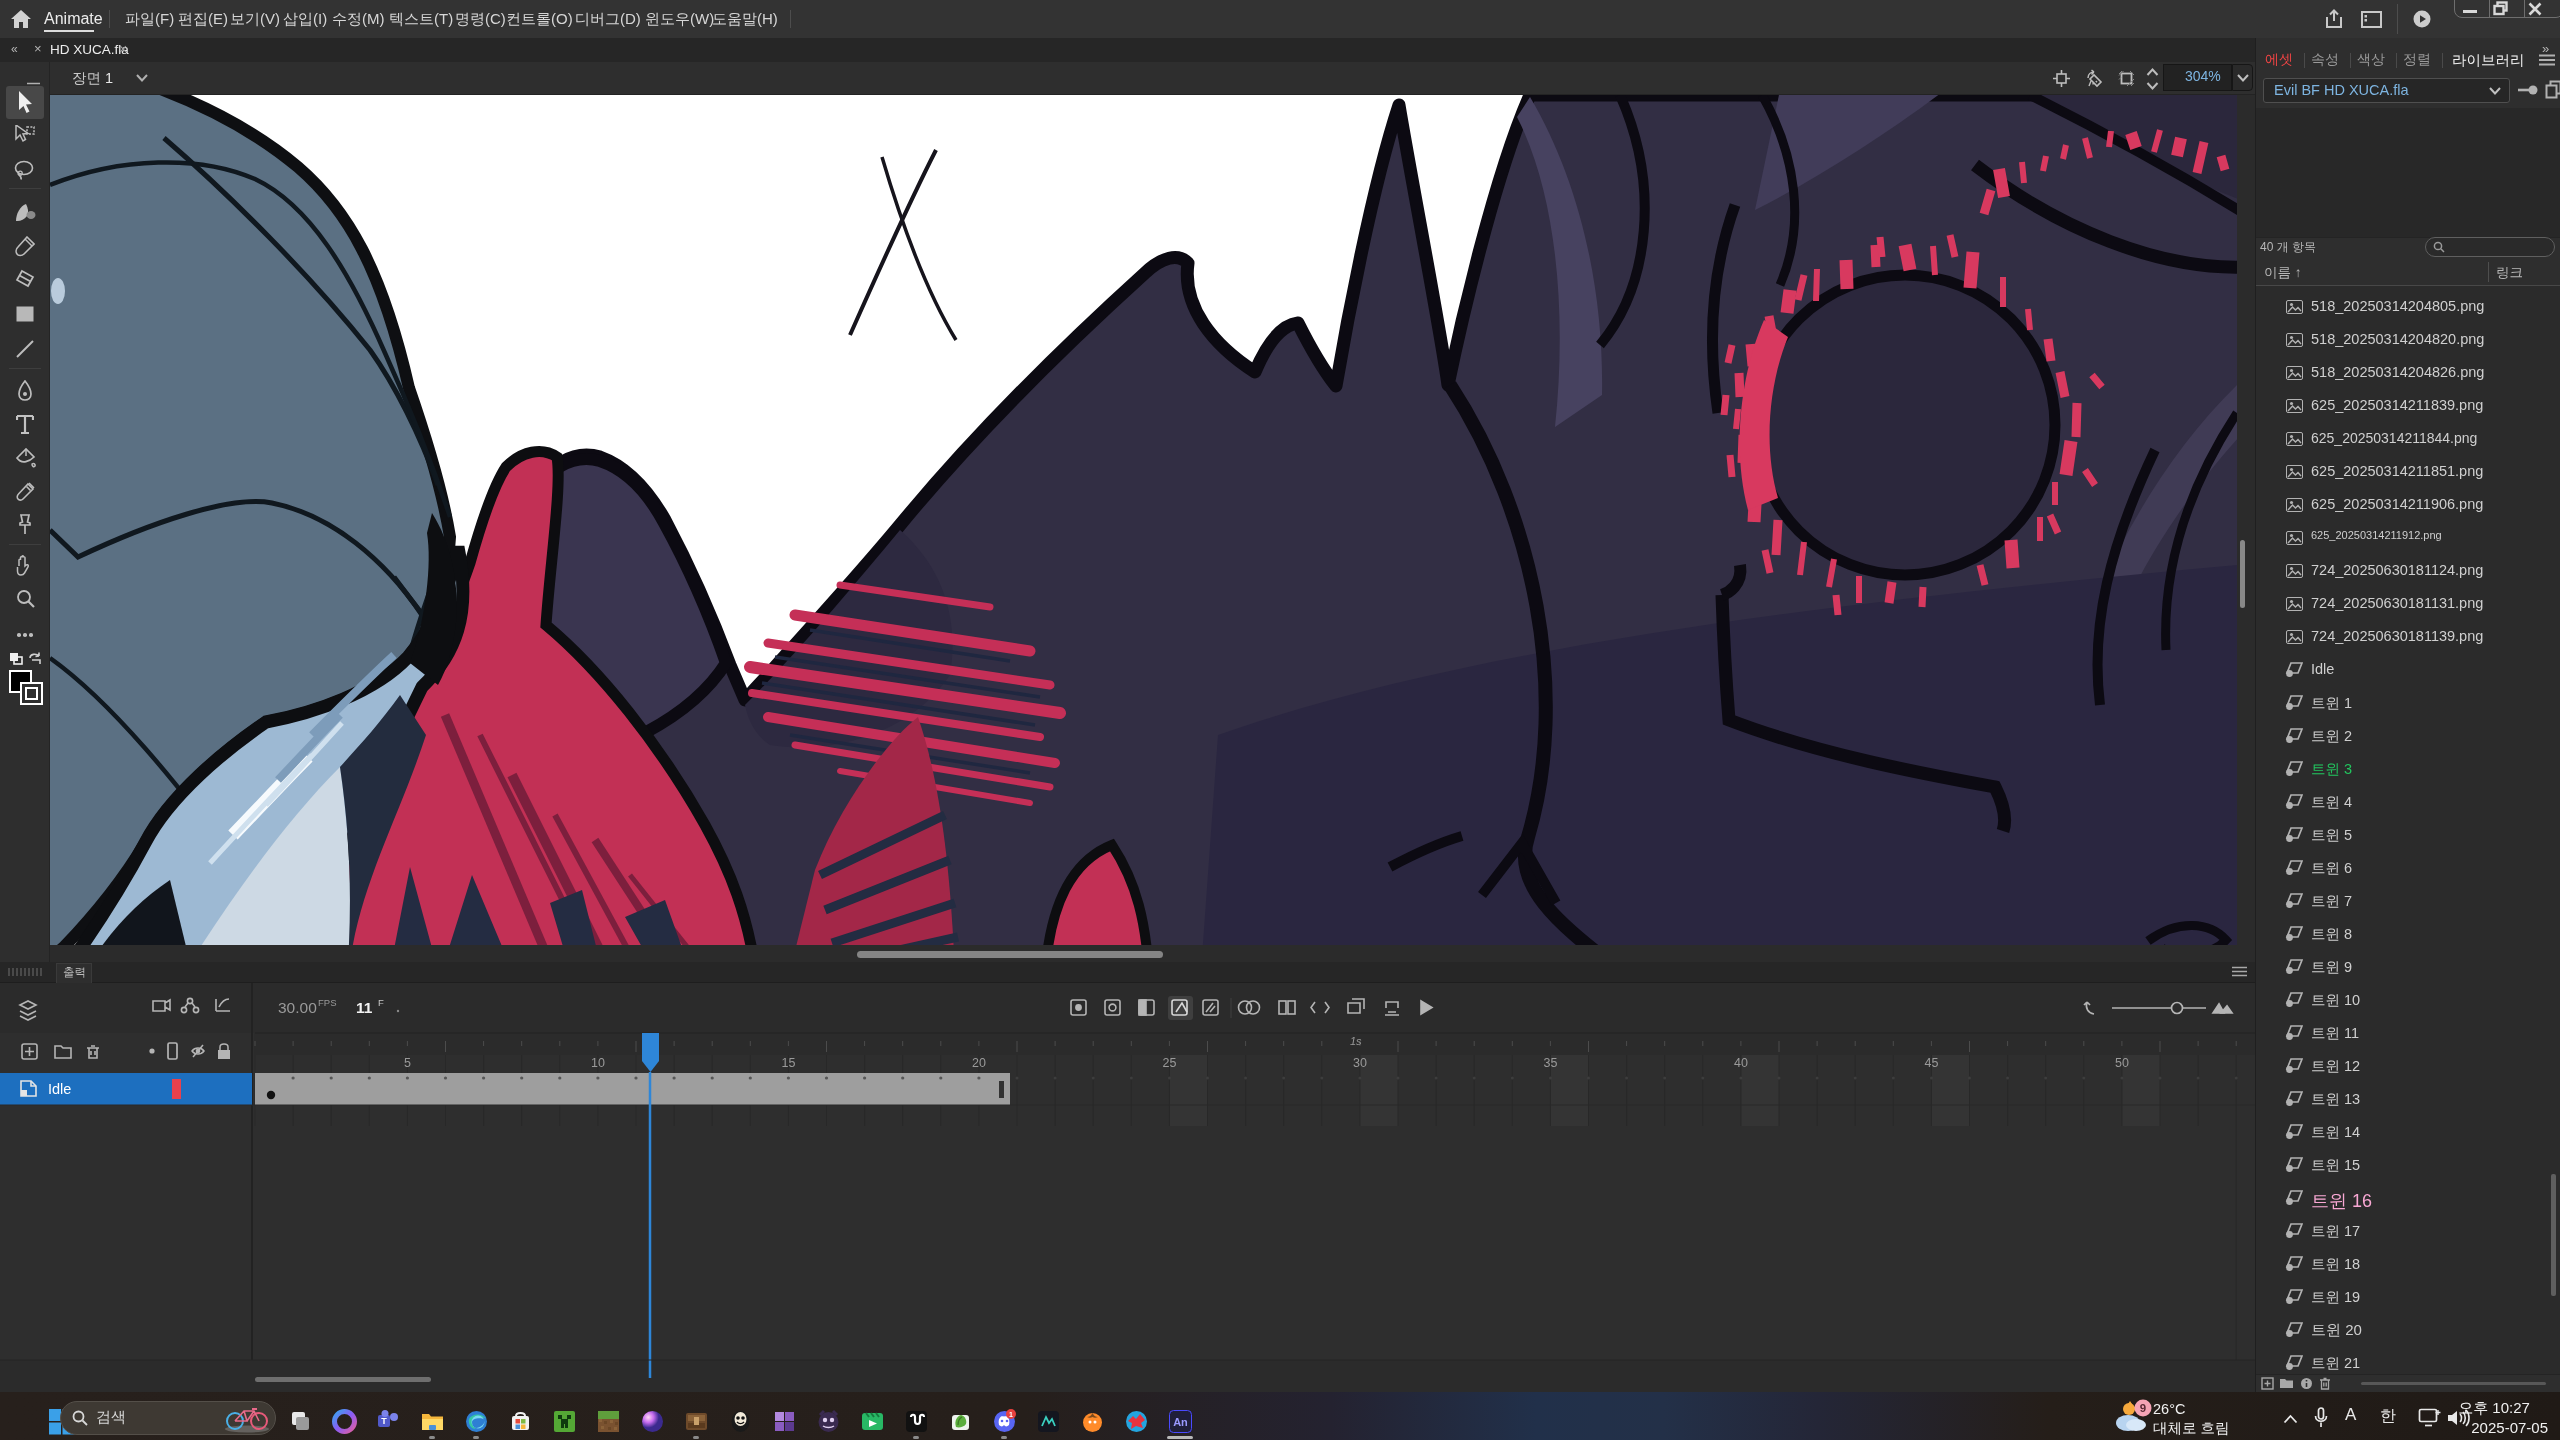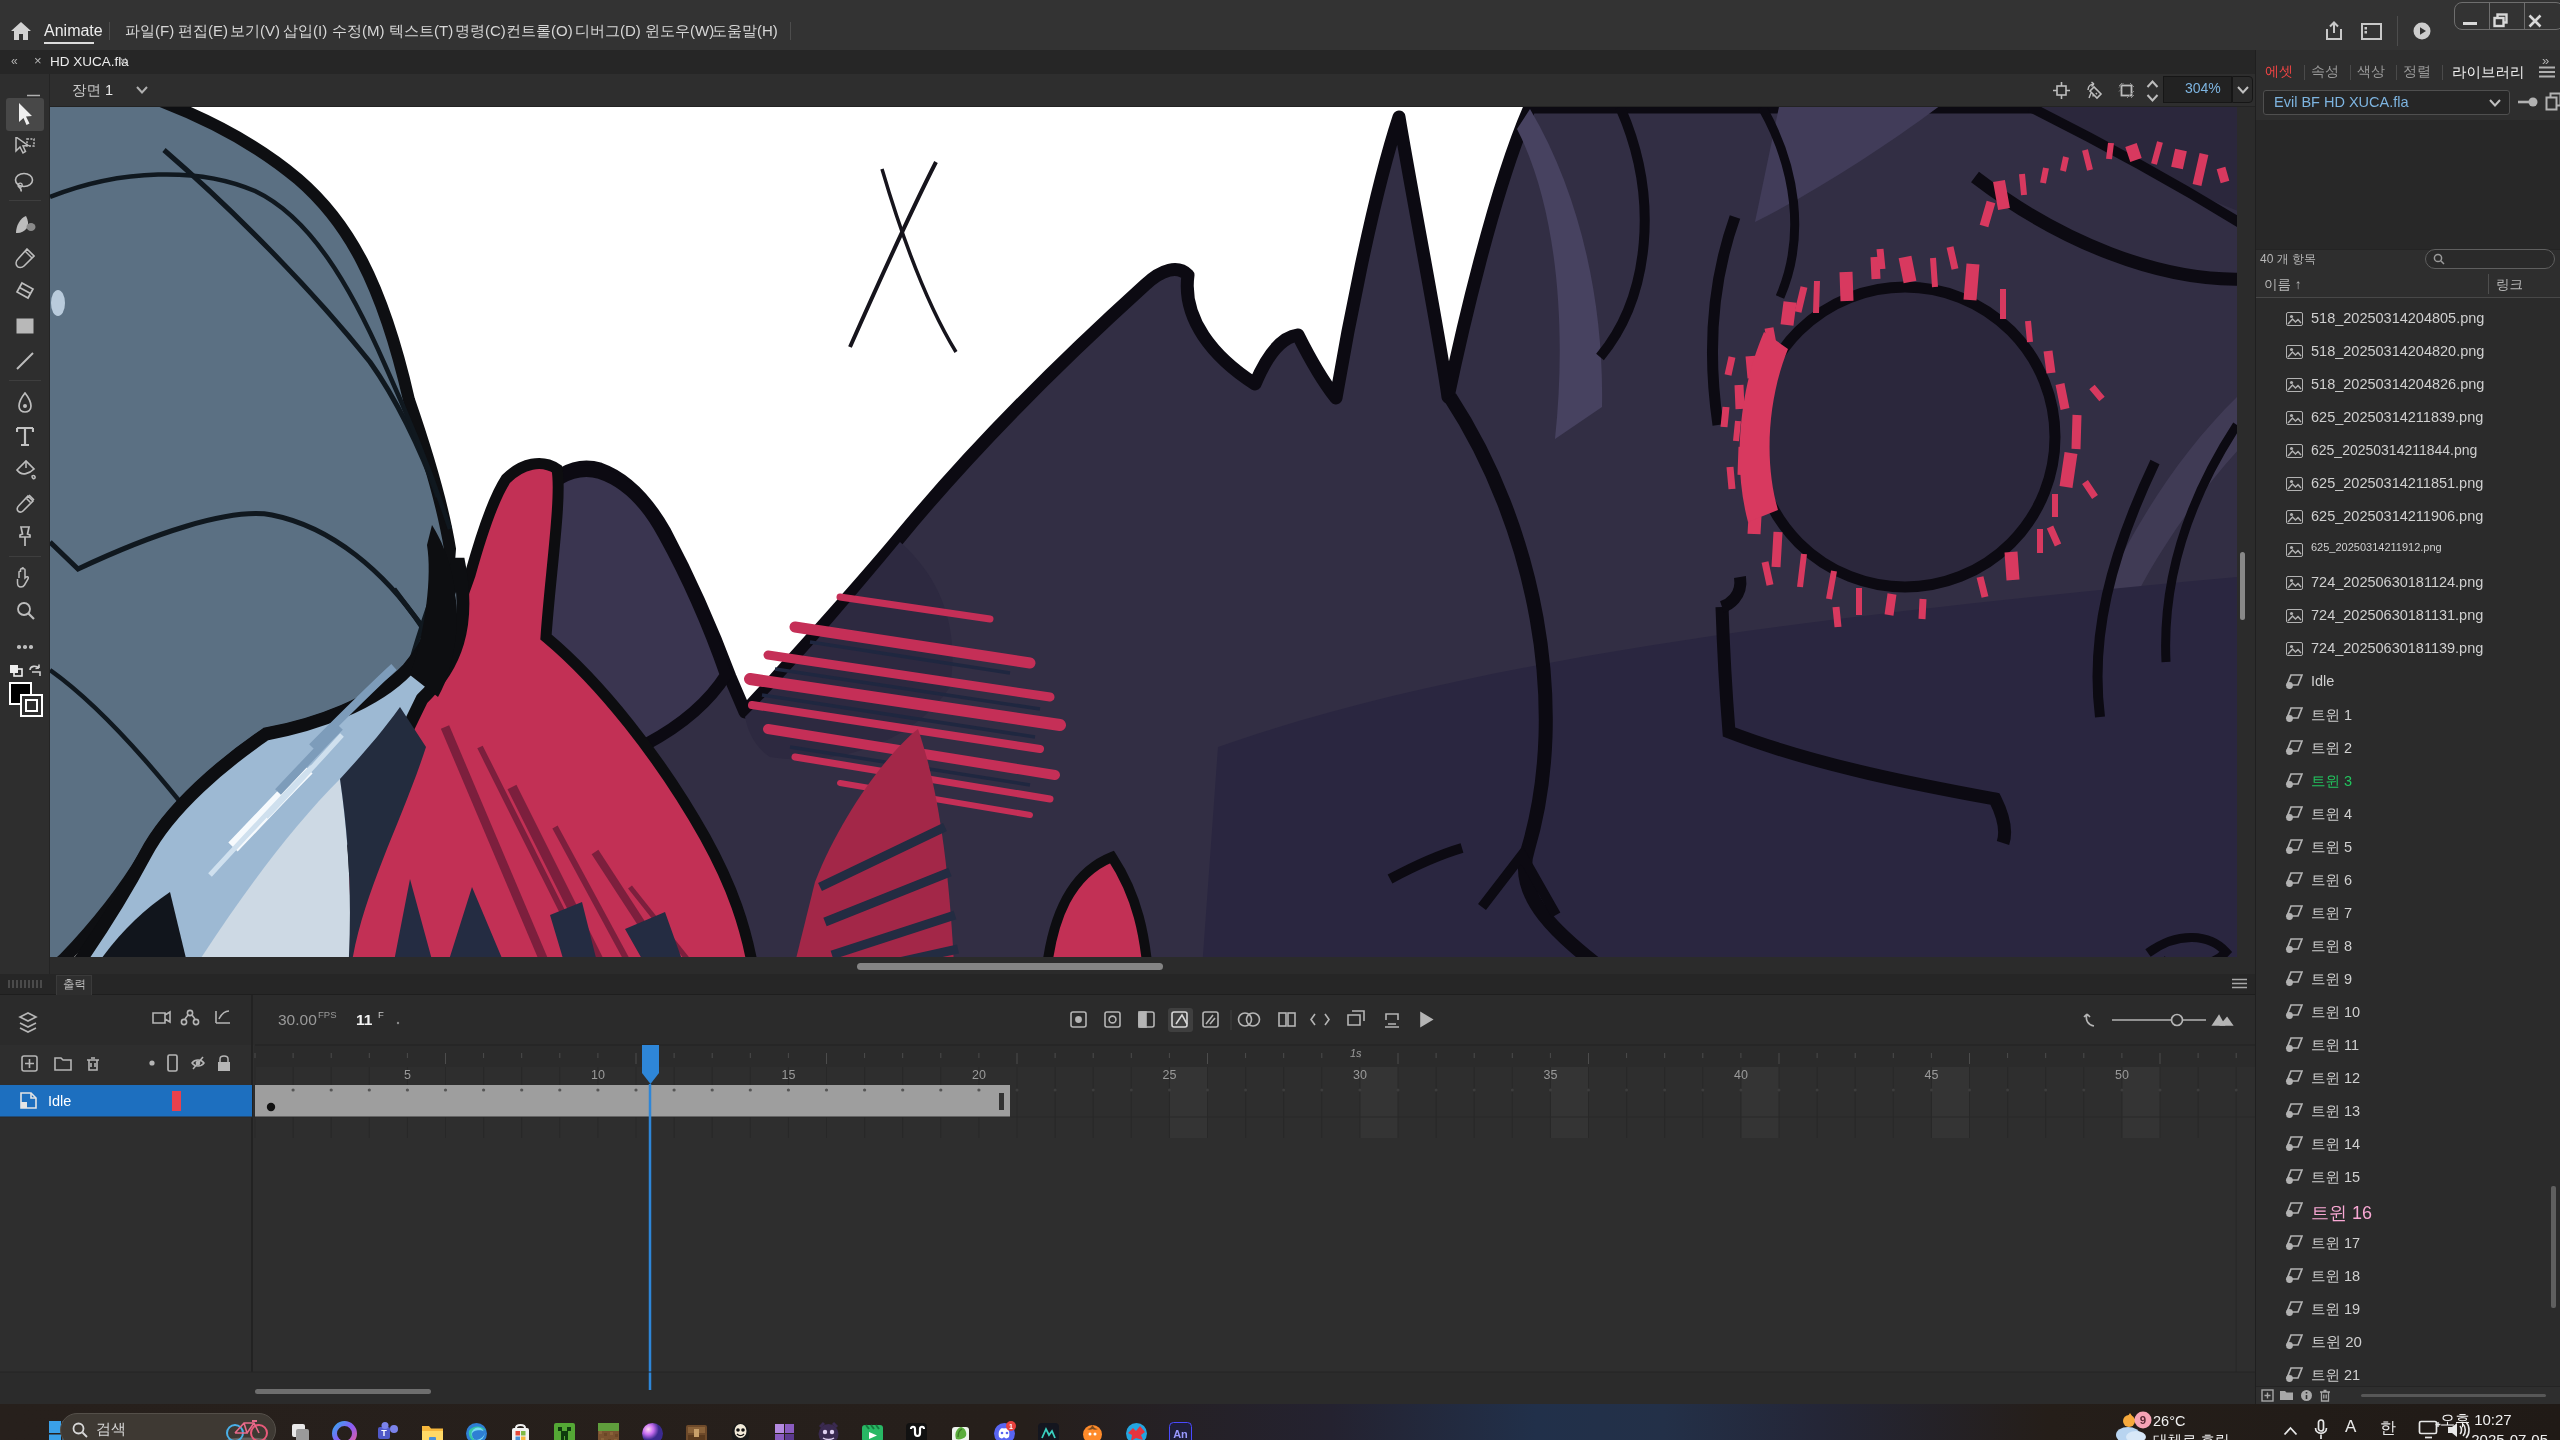--- a/index.html
+++ b/index.html
@@ -1,17 +1,17 @@
 <!DOCTYPE html>
 <html><head><meta charset="utf-8">
 <style>
 *{margin:0;padding:0;box-sizing:border-box}
 html,body{width:2560px;height:1440px;overflow:hidden;background:#333;font-family:"Liberation Sans",sans-serif;-webkit-font-smoothing:antialiased}
 .abs{position:absolute}
-#app{position:absolute;left:0;top:12px;width:2560px;height:1029px}
+#app{position:absolute;left:0;top:0;width:2560px;height:1029px}
 
 #topbar{left:0;top:0;width:2560px;height:38px;background:#333333}
 .menu{position:absolute;top:0;height:38px;line-height:38px;color:#d6d6d6;font-size:15px}
 #tabrow{left:0;top:38px;width:2560px;height:24px;background:#262626;color:#e4e4e4}
 #scenerow{left:50px;top:62px;width:2205px;height:33px;background:#2e2e2e;border-bottom:1px solid #232323}
 #toolbar{left:0;top:62px;width:50px;height:900px;background:#2e2e2e;border-right:1px solid #242424}
 #canvas{left:50px;top:95px;width:2187px;height:850px;background:#fff;overflow:hidden}
 #cgutter{left:2237px;top:95px;width:18px;height:867px;background:#2b2b2b}
 #cbottom{left:50px;top:945px;width:2187px;height:17px;background:#2b2b2b}
 #timeline{left:0;top:962px;width:2255px;height:430px;background:#2b2b2b}
@@ -856,16 +856,16 @@
     <span class="t" style="left:2380px;top:1406px;font-size:16px;color:#e8e8e8">한</span>
     <svg class="abs" style="left:2418px;top:1408px" width="25" height="20" viewBox="0 0 25 20">
         <rect x="1.5" y="1.5" width="17" height="12" rx="1.5" fill="none" stroke="#e8e8e8" stroke-width="1.7"></rect>
         <path d="M7 17.5 L14 17.5" stroke="#e8e8e8" stroke-width="1.7"></path>
         <path d="M20 2 L20 7 M22.5 4.5 L17.5 4.5" stroke="#e8e8e8" stroke-width="1.4"></path>
       </svg>
     <svg class="abs" style="left:2446px;top:1408px" width="24" height="20" viewBox="0 0 24 20">
         <path d="M2 7 L6 7 L11 3 L11 17 L6 13 L2 13 Z" fill="#e8e8e8"></path>
         <path d="M14 6 C16 8 16 12 14 14 M17 4 C20 7 20 13 17 16 M20 2 C24 6 24 14 20 18" stroke="#e8e8e8" stroke-width="1.6" fill="none"></path>
       </svg>
-    <span class="t" style="left:2440px;top:1399px;width:108px;text-align:left;font-size:15px;color:#f0f0f0">오후 10:27</span>
+    <span class="t" style="left:2440px;top:1399px;width:108px;text-align:center;font-size:15px;color:#f0f0f0">오후 10:27</span>
     <span class="t" style="left:2440px;top:1419px;width:108px;text-align:right;font-size:15px;color:#f0f0f0">2025-07-05</span>
   </div>
 </div>
 
 </body></html>

